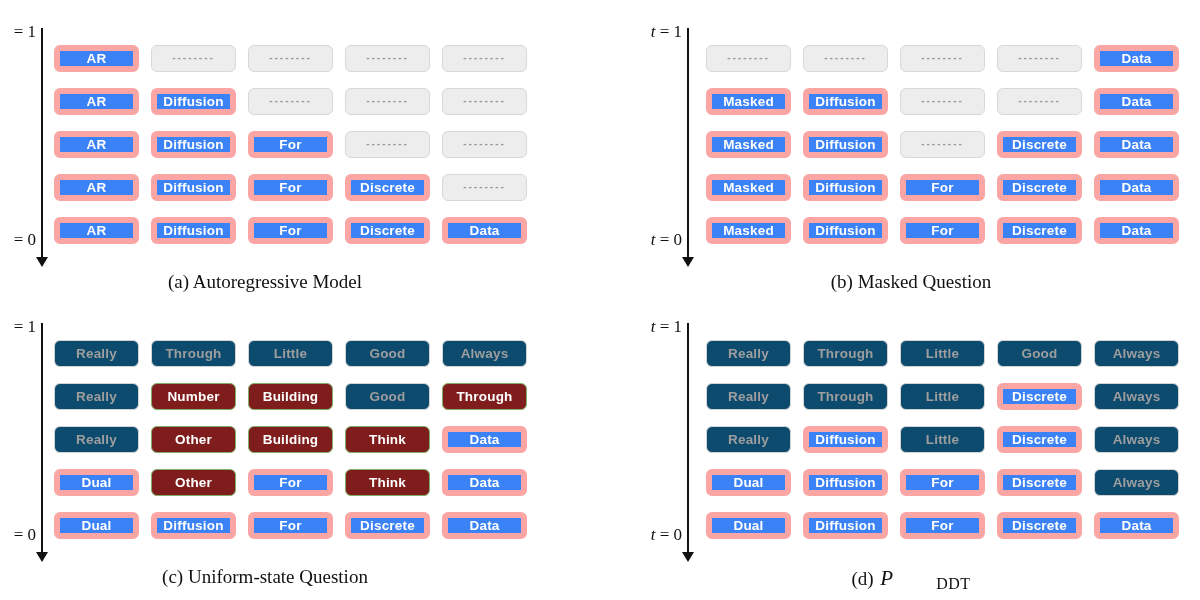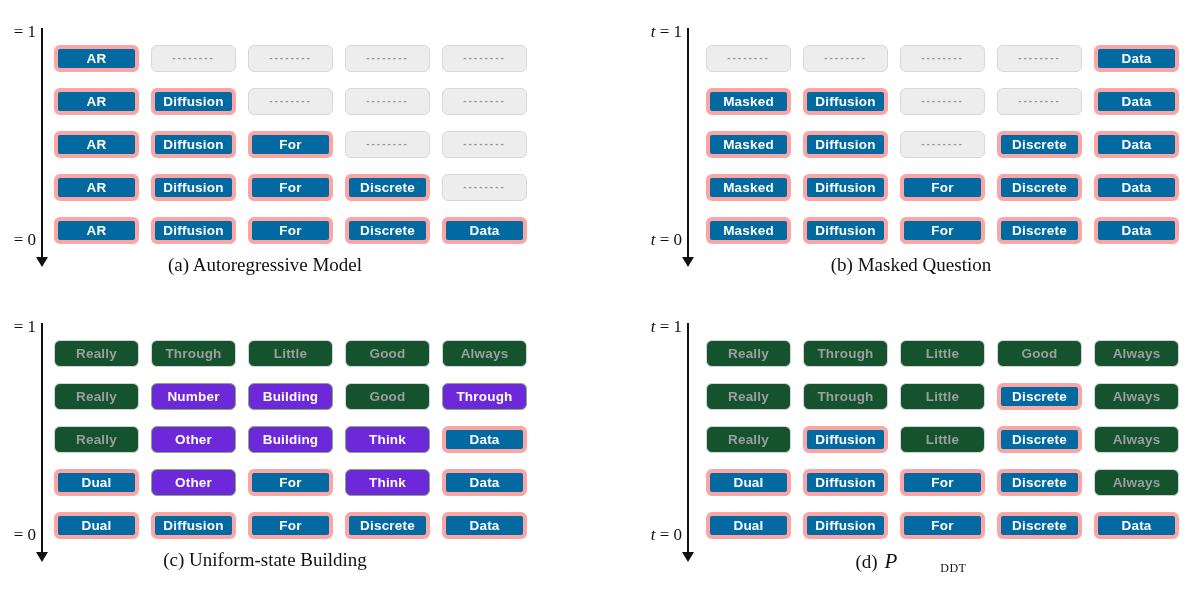--- a/index.html
+++ b/index.html
@@ -47,46 +47,46 @@
   #panel-b .grid, #panel-d .grid { left: 60px; }
   .row { display: flex; gap: 12px; }
   .cell {
     width: 85px; height: 27px; box-sizing: border-box;
     border-radius: 6px;
     display: flex; align-items: center; justify-content: center;
     font-size: 13.5px; font-weight: bold;
     letter-spacing: 0.2px;
   }
   .cell.blue {
-    background: #0369a1; border: 4px solid #fca5a5; color: #ffffff;
+    background: #3b82f6; border: 6px solid #fca5a5; color: #ffffff;
   }
   .cell.green {
-    background: #6d28d9; border: 1px solid #7eb167; color: #ffffff;
+    background: #7f1d1d; border: 1px solid #7eb167; color: #ffffff;
   }
   .cell.gray {
-    background: #14532d; border: 1px solid #d4d4d4; color: #9e9e9e;
+    background: #0c4a6e; border: 1px solid #d4d4d4; color: #9e9e9e;
   }
   .cell.dash {
     background: #ededed; border: 1px solid #d8d8d8; color: #999999;
     font-size: 10px; letter-spacing: 2px; font-weight: bold;
     padding-bottom: 2px;
   }
 
   
   .caption {
-    position: absolute; left: 0; right: 0; top: 234px;
+    position: absolute; left: 0; right: 0; top: 251px;
     text-align: center;
     font-family: "Liberation Serif", serif;
     font-size: 19px; color: #111;
   }
   .caption .cap-sym {
     font-style: italic; font-size: 21px; padding-left: 2px;
   }
   .caption sub.cap-sub {
-    font-size: 12px; vertical-align: -4px; letter-spacing: 0.5px; margin-left: 43px;
+    font-size: 16px; vertical-align: -4px; letter-spacing: 0.5px; margin-left: 43px;
   }
 </style>
 </head>
 <body>
 
 <div class="page">
 
   <div class="panel" id="panel-a">
     <div class="axis-label axis-top">= 1</div>
     <div class="axis-line"></div>
@@ -212,21 +212,21 @@
           <div class="cell blue">Data</div>
         </div>
         <div class="row">
           <div class="cell blue">Dual</div>
           <div class="cell blue">Diffusion</div>
           <div class="cell blue">For</div>
           <div class="cell blue">Discrete</div>
           <div class="cell blue">Data</div>
         </div>
       </div>
-    <div class="caption">(c) Uniform-state Building</div>
+    <div class="caption">(c) Uniform-state Question</div>
   </div>
 
   <div class="panel" id="panel-d">
     <div class="axis-label axis-top"><i>t</i> = 1</div>
     <div class="axis-line"></div>
     <div class="axis-arrow"></div>
     <div class="axis-label axis-bottom"><i>t</i> = 0</div>
     <div class="grid">
         <div class="row">
           <div class="cell gray">Really</div>

